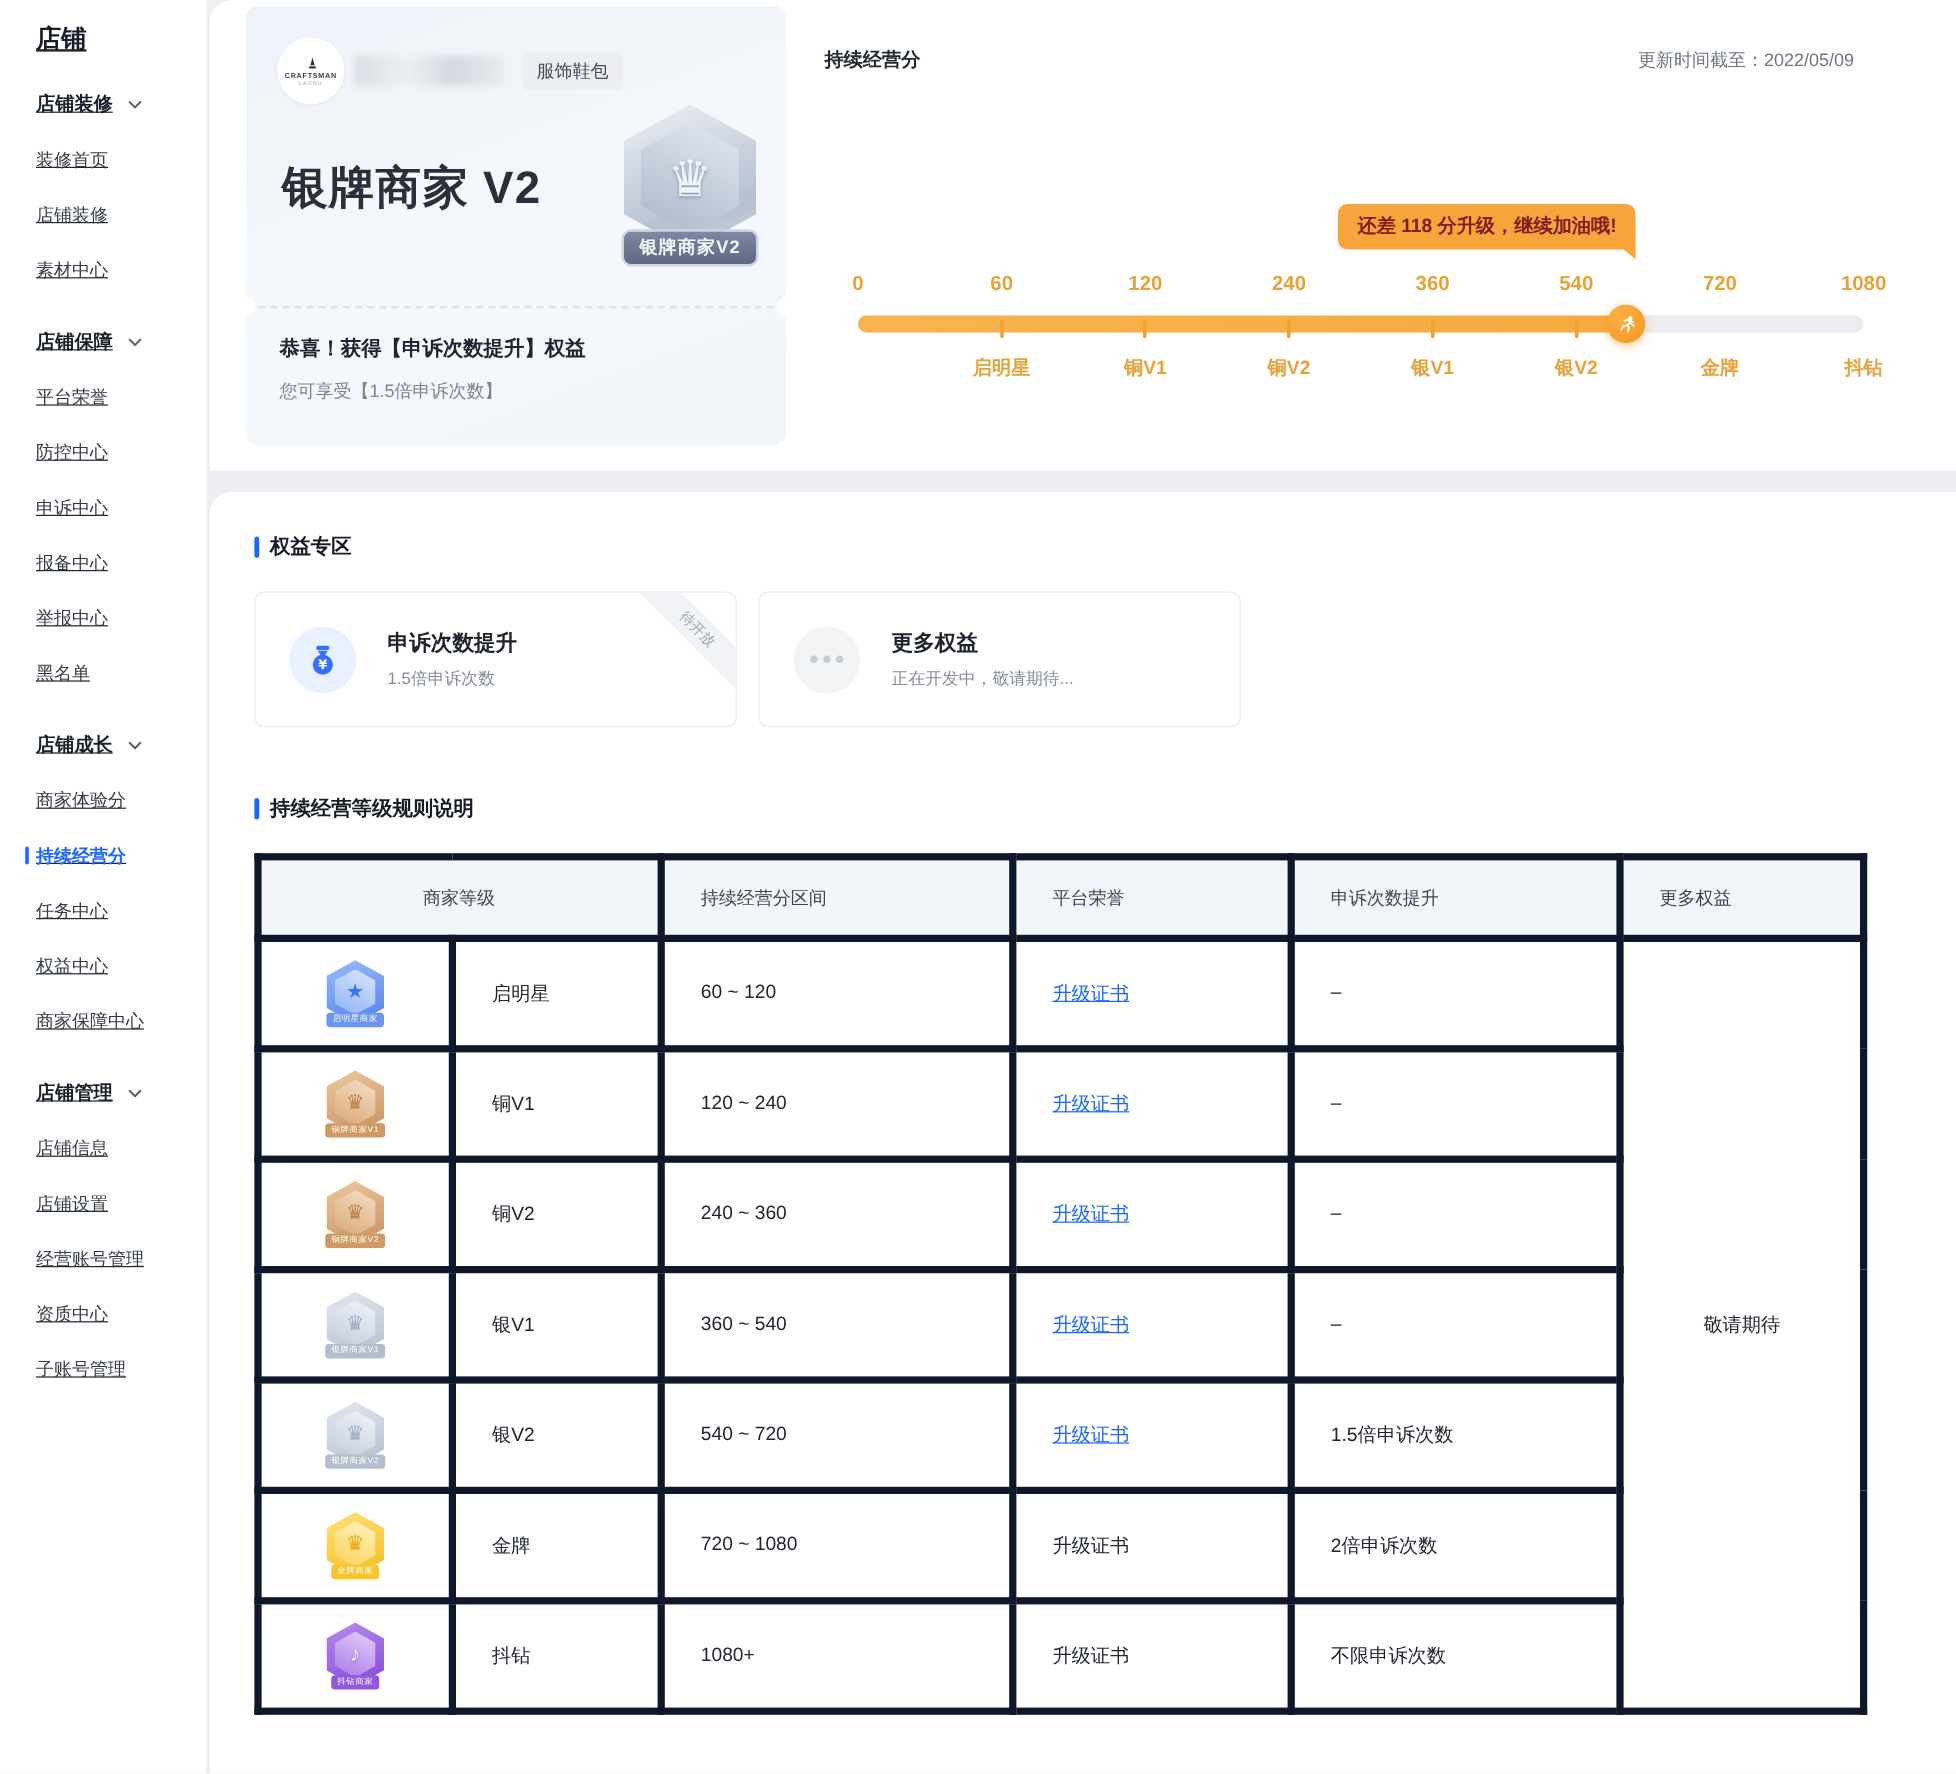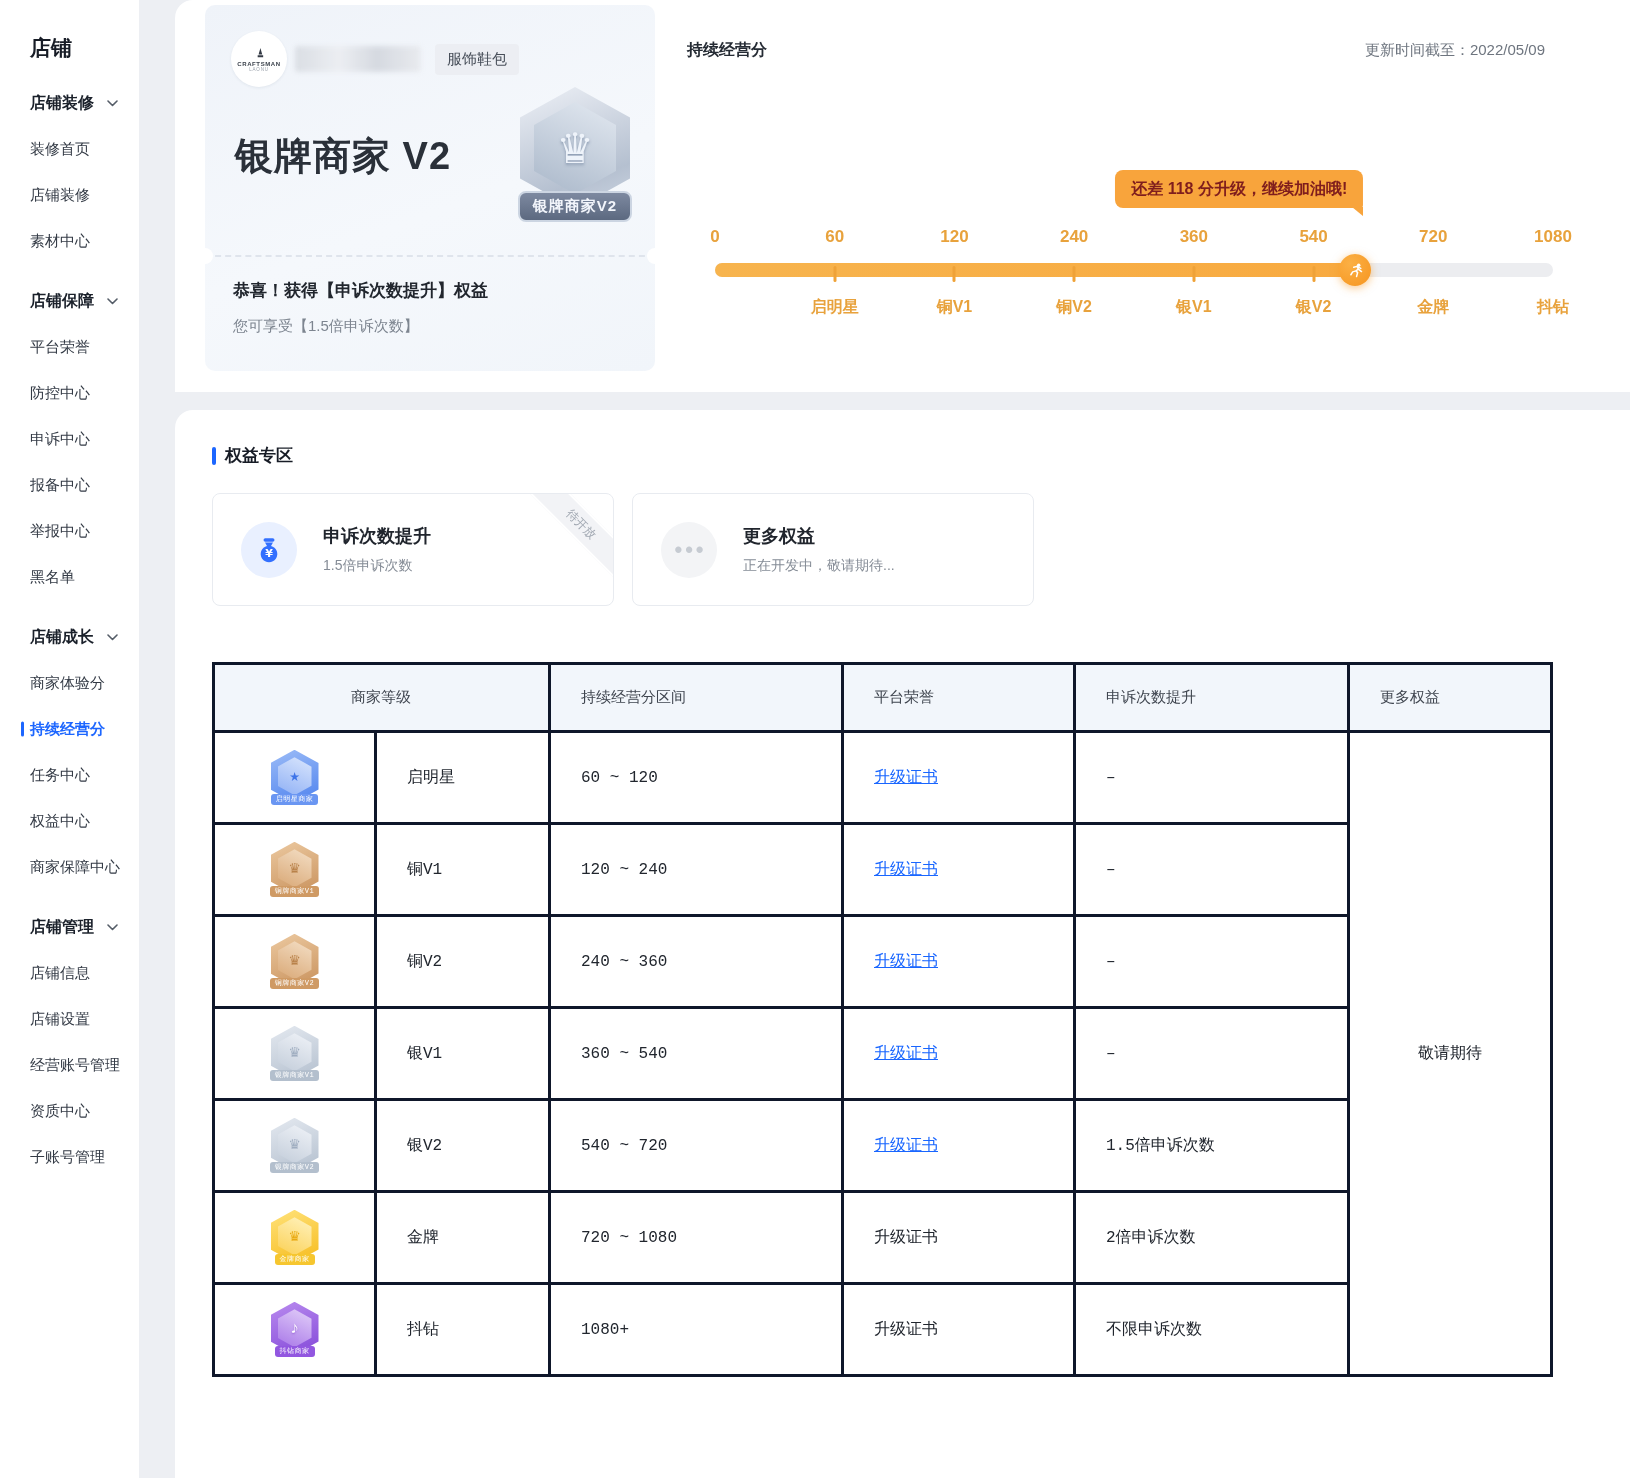--- a/index.html
+++ b/index.html
@@ -3,22 +3,22 @@
 <meta charset="utf-8">
 <style>
   * { box-sizing: border-box; }
   html,body { margin:0; padding:0; }
   body {
     width:1630px; height:1478px; position:relative; overflow:hidden;
     background:#edeff3; color:#20242b;
     font-family:"Liberation Sans","DejaVu Sans",sans-serif;
   }
   
-  .sidebar { position:absolute; left:0; top:0; width:139px; height:100%;
-    background:#fff; padding:34px 0 0 30px; }
+  .sidebar { position:absolute; left:0; top:0; width:172px; height:100%;
+    background:#fff; padding:18px 0 0 30px;text-decoration:underline; }
   .sidebar-title { font-size:21px; font-weight:bold; color:#171c26; margin:0 0 18px; }
   .nav-group { display:flex; align-items:center; font-size:16px; font-weight:bold;
     color:#1b212b; height:46px; margin-top:14px; cursor:pointer; }
   .nav-item { position:relative; font-size:15px; color:#333a45; height:46px;
     display:flex; align-items:center; cursor:pointer; }
   .nav-item.selected { color:#1c66ff; font-weight:bold; }
   .nav-item.selected::before { content:""; position:absolute; left:-9px; top:50%;
     transform:translateY(-50%); width:3px; height:15px; background:#1c66ff; border-radius:2px; }
   .chevron { margin-left:13px; }
 
@@ -112,21 +112,21 @@
   .bc-title { font-size:18px; font-weight:bold; color:#20252d; }
   .bc-desc { font-size:14px; color:#858c96; margin-top:9px; }
   .ribbon { position:absolute; top:16px; right:-34px; width:132px; transform:rotate(45deg);
     background:#f2f3f6; border-top:2px solid #fff; border-bottom:2px solid #fff;
     color:#a0a7b1; font-size:12px; text-align:center; padding:4px 0; }
   .dots { color:#c6cbd2; font-size:22px; font-weight:bold; letter-spacing:3px;
     line-height:10px; padding-left:3px; }
 
   .rules { margin-top:56px; }
   table.rules-table { border-collapse:collapse; margin-top:26px; width:1338px; table-layout:fixed; }
-  .rules-table th, .rules-table td { border:3px solid #0f172a;font-family:Liberation Mono, monospace; }
+  .rules-table th, .rules-table td { border:6px solid #0f172a; }
   .rules-table thead th { height:68px; background:#f2f6fb; font-size:15px; font-weight:normal;
     color:#3f454f; text-align:left; padding-left:30px; }
   .rules-table thead th.center { text-align:center; padding-left:0; }
   .rules-table tbody td { height:92px; font-size:16px; color:#21262e; padding-left:30px; }
   td.badge-cell { padding:0 !important; text-align:center; vertical-align:middle; }
   td.more-cell { text-align:center; padding:0 !important; color:#3c424c; }
   a.cert-link { color:#1966ff; text-decoration:underline; cursor:pointer; }
 
   .s-badge { display:inline-flex; flex-direction:column; align-items:center; }
   .s-hex { width:48px; height:53px; display:flex; align-items:center; justify-content:center; }
@@ -347,20 +347,24 @@
           <span class="dots">•••</span>
         </div>
         <div class="bc-texts">
           <div class="bc-title">更多权益</div>
           <div class="bc-desc">正在开发中，敬请期待...</div>
         </div>
       </div>
     </div>
 
     <div class="rules">
+      <div class="section-title">
+        <span class="st-bar"></span>
+        <span class="st-text">持续经营等级规则说明</span>
+      </div>
 
       <table class="rules-table">
         <colgroup>
           <col style="width:162px">
             <col style="width:174px">
             <col style="width:293px">
           <col style="width:232px">
             <col style="width:274px">
             <col style="width:203px">
         </colgroup>

